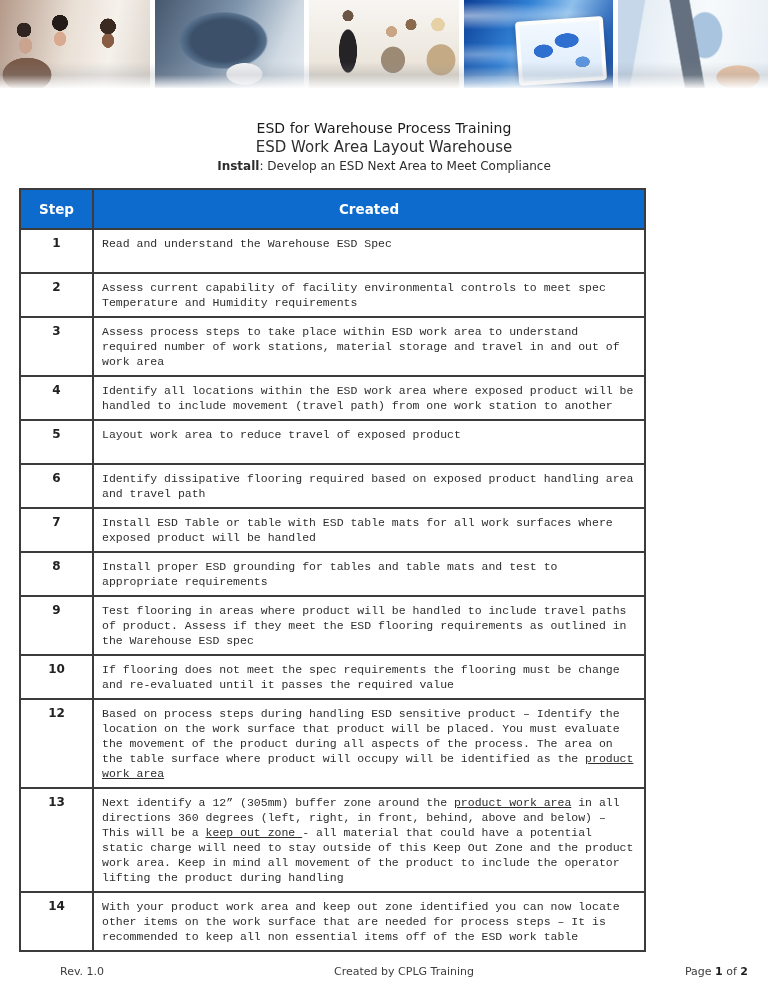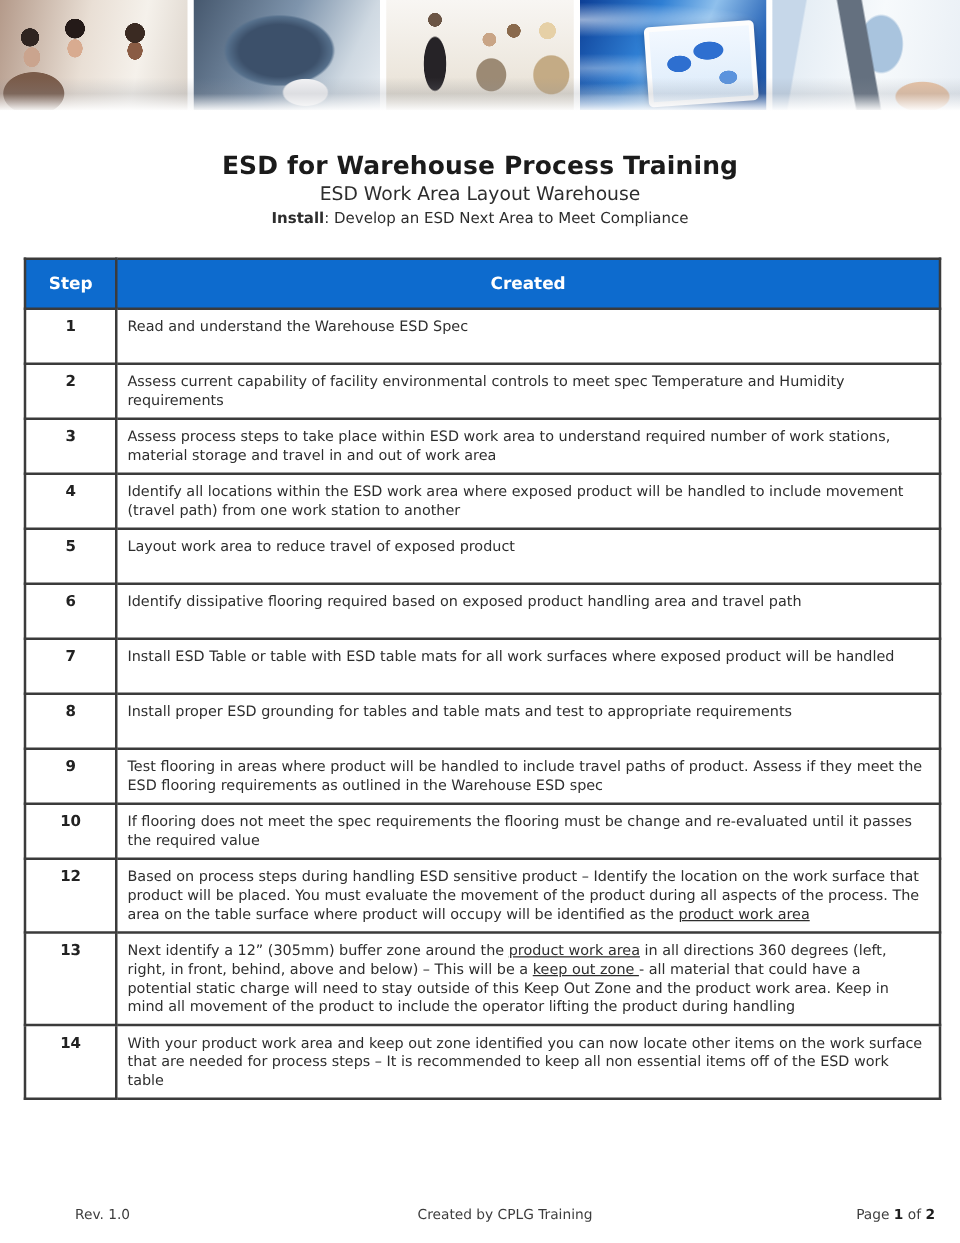--- a/index.html
+++ b/index.html
@@ -67,40 +67,40 @@
     background:
       radial-gradient(ellipse 36px 20px at 80% 88%, #e7c3a6 58%, transparent 62%),
       linear-gradient(100deg,#c6d7e9 0 16%, rgba(198,215,233,0) 17%),
       linear-gradient(80deg, rgba(0,0,0,0) 40%, #64707f 41% 52%, rgba(0,0,0,0) 53%),
       radial-gradient(ellipse 30px 40px at 58% 40%, #a9c4de 55%, transparent 60%),
       linear-gradient(100deg,#dfe9f2,#f7fafc 55%,#e9eff5);
   }
 
   
   .titles{margin-top:32px;text-align:center;color:#1b1b1b;}
-  .doc-title{font-size:20px;font-weight:bold;letter-spacing:.1px;}
+  .doc-title{font-size:14px;font-weight:normal;letter-spacing:.1px;}
   .doc-subtitle{font-size:15px;margin-top:2px;color:#2d2d2d;}
   .doc-purpose{font-size:12px;margin-top:3px;color:#2d2d2d;}
   .purpose-label{font-weight:bold;}
 
   
   .steps-table{
-    border-collapse:collapse;margin:25px 0 0 19px;width:734px;table-layout:fixed;
+    border-collapse:collapse;margin:15px 0 0 19px;width:627px;table-layout:fixed;
   }
   .steps-table th,.steps-table td{border:2px solid #3b3b3b;}
   th.col-step{width:69px;}
   .steps-table thead th{
     background:#0d6bce;color:#ffffff;font-size:13.5px;font-weight:bold;
     height:36px;text-align:center;vertical-align:middle;
   }
   td.step-cell{
     text-align:center;vertical-align:top;font-weight:bold;font-size:12px;
     padding-top:6px;color:#222222;
   }
-  td.action-cell{padding:6px 8px;vertical-align:top;}
+  td.action-cell{padding:6px 8px;vertical-align:top;font-family:Liberation Mono, monospace;}
   .action-inner{font-size:11.5px;line-height:15px;color:#2e2e2e;min-height:30px;}
   .u{text-decoration:underline;}
 
   
   .footer{
     position:absolute;left:20px;right:20px;bottom:16px;display:flex;
     align-items:baseline;font-size:11px;color:#3d3d3d;margin-left:40px;
   }
   .f-left{flex:1;text-align:left;}
   .f-center{flex:1.6;text-align:center;}

